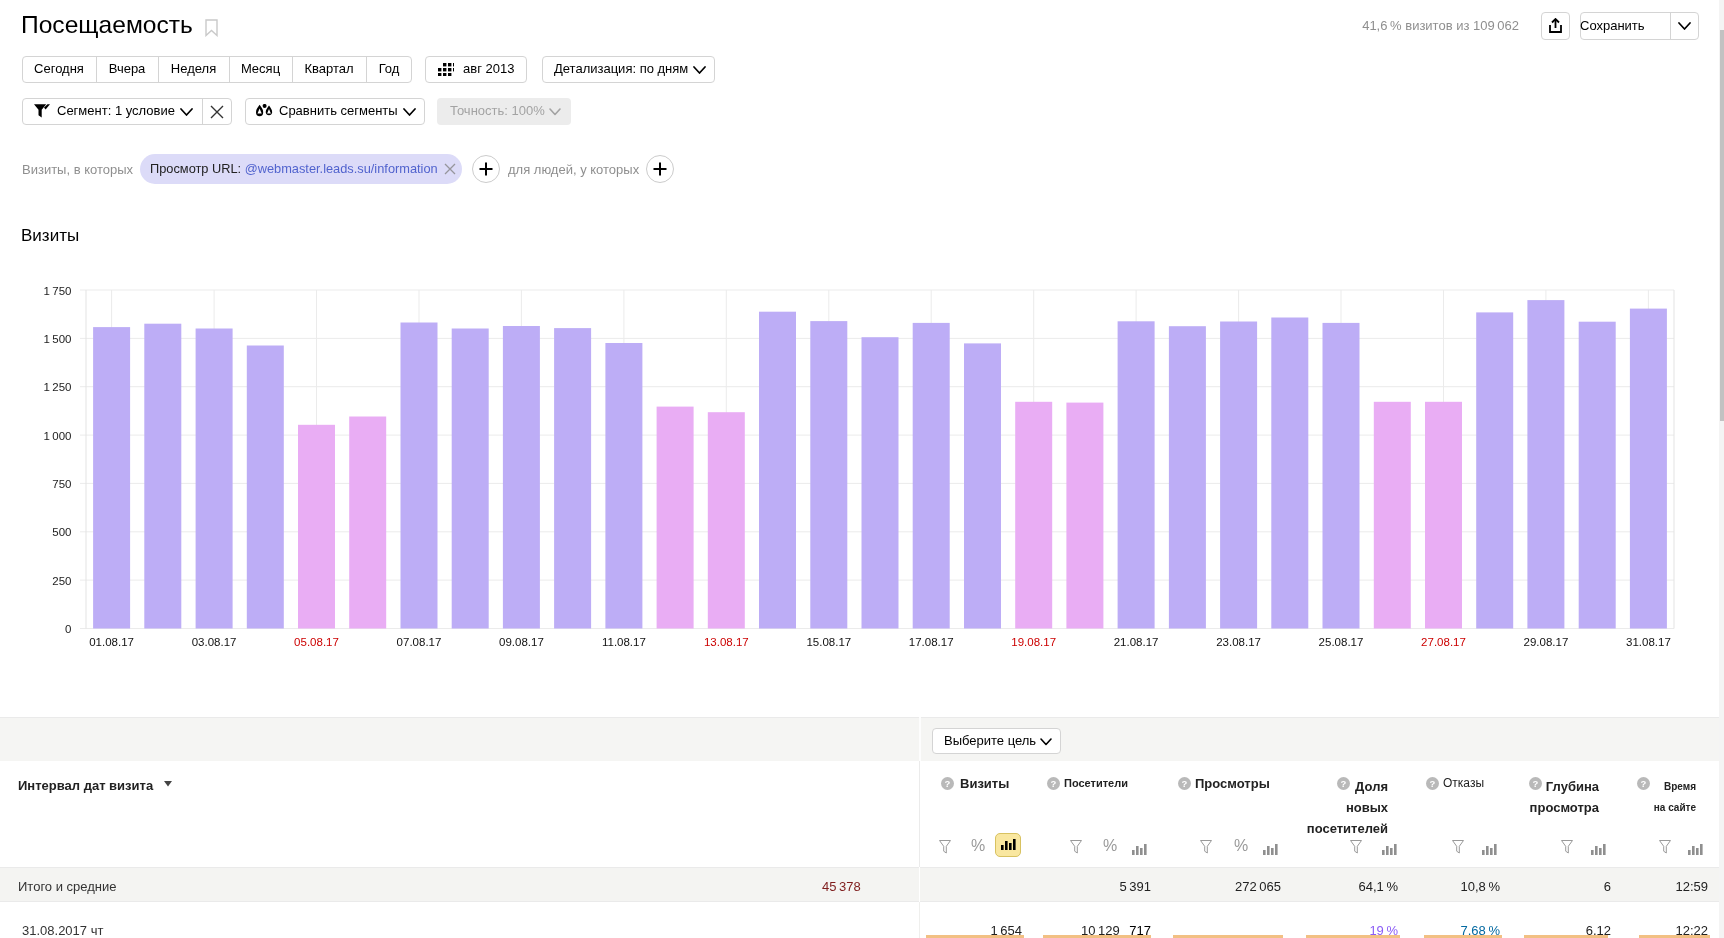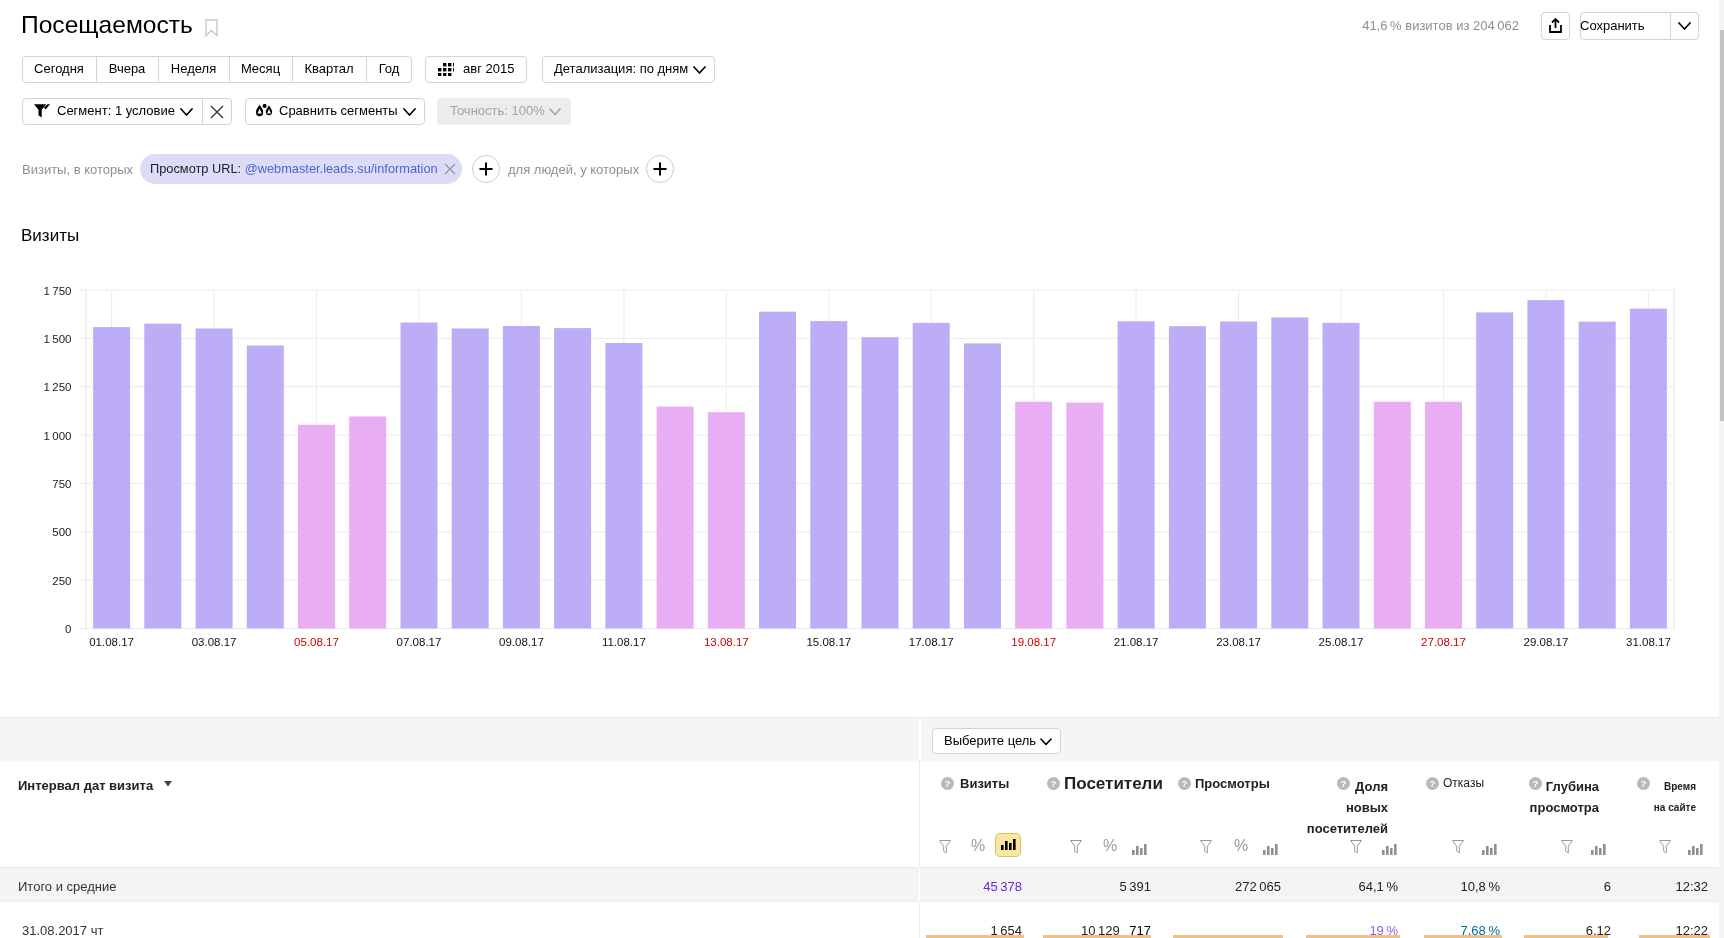--- a/index.html
+++ b/index.html
@@ -7,21 +7,21 @@
 .abs { position:absolute; }
 .btn { position:absolute; background:#fff; border:1px solid #d4d4d4; border-radius:4px; }
 .t15 { font-size:13px; color:#000; }
 .gray { color:#8f8f8f; }
 
 </style></head><body>
 <div class="abs" style="left:21px;top:12px;font-size:24.6px;color:#000;line-height:26px">Посещаемость</div>
 <svg class="abs" style="left:205px;top:19px" width="13" height="18" viewBox="0 0 13 18">
     <path d="M1 1 H12 V16.5 L6.5 11.5 L1 16.5 Z" fill="none" stroke="#c9c9c9" stroke-width="1.4"></path>
   </svg>
-<div class="abs t15 gray" style="left:1200px;top:19px;width:319px;text-align:right;line-height:14px">41,6 % визитов из 204 062</div>
+<div class="abs t15 gray" style="left:1200px;top:19px;width:319px;text-align:right;line-height:14px">41,6 % визитов из 109 062</div>
 <div class="btn" style="left:1541px;top:12px;width:29px;height:28px"></div>
 <svg class="abs" style="left:1548px;top:18px" width="15" height="16" viewBox="0 0 15 16">
     <path d="M2 7 V14 H13 V7" fill="none" stroke="#000" stroke-width="1.8"></path>
     <path d="M7.5 10 V1.8" fill="none" stroke="#000" stroke-width="1.8"></path>
     <path d="M4 4.5 L7.5 1 L11 4.5" fill="none" stroke="#000" stroke-width="1.8" stroke-linejoin="miter"></path>
   </svg>
 <div class="btn" style="left:1580px;top:12px;width:119px;height:28px"></div>
 <div class="abs" style="left:1670px;top:13px;width:1px;height:26px;background:#d4d4d4"></div>
 <div class="abs t15" style="left:1580px;top:12px;width:90px;height:28px;line-height:28px;">Сохранить</div>
 <svg style="position:absolute;left:1678px;top:22px" width="13" height="9" viewBox="0 0 13 9">
@@ -45,21 +45,21 @@
     <rect x="10.0" y="0.0" width="3.4" height="3.4" fill="#000"></rect>
     <rect x="15.0" y="0.0" width="3.4" height="3.4" fill="#000"></rect>
     <rect x="0.0" y="5.0" width="3.4" height="3.4" fill="#000"></rect>
     <rect x="5.0" y="5.0" width="3.4" height="3.4" fill="#000"></rect>
     <rect x="10.0" y="5.0" width="3.4" height="3.4" fill="#000"></rect>
     <rect x="15.0" y="5.0" width="3.4" height="3.4" fill="#000"></rect>
     <rect x="0.0" y="10.0" width="3.4" height="3.4" fill="#000"></rect>
     <rect x="5.0" y="10.0" width="3.4" height="3.4" fill="#000"></rect>
     <rect x="10.0" y="10.0" width="3.4" height="3.4" fill="#000"></rect>
   </svg>
-<div class="abs t15" style="left:463px;top:56px;line-height:25px">авг 2015</div>
+<div class="abs t15" style="left:463px;top:56px;line-height:25px">авг 2013</div>
 <div class="btn" style="left:542px;top:56px;width:173px;height:27px"></div>
 <div class="abs t15" style="left:554px;top:56px;line-height:25px">Детализация: по дням</div>
 <svg style="position:absolute;left:693px;top:66px" width="13" height="9" viewBox="0 0 13 9">
     <path d="M1 1 L6.5 7.0200000000000005 L12 1" fill="none" stroke="#000" stroke-width="1.7" stroke-linecap="round" stroke-linejoin="round"></path>
   </svg>
 <div class="btn" style="left:22px;top:98px;width:210px;height:27px"></div>
 <div class="abs" style="left:202px;top:98px;width:1px;height:27px;background:#d4d4d4"></div>
 <svg class="abs" style="left:34px;top:104px" width="16" height="14" viewBox="0 0 16 14">
     <path d="M0 0.3 H12.2 L7.7 5.8 V13.5 L4.5 11.2 V5.8 Z" fill="#000"></path>
     <path d="M13.5 0.3 H16 L11.6 5.6 L10 3.4 Z" fill="#000"></path>
@@ -210,21 +210,21 @@
   </svg>
 <svg style="position:absolute;left:941px;top:777px" width="13" height="13" viewBox="0 0 13 13">
     <circle cx="6.5" cy="6.5" r="6.5" fill="#b9b9b9"></circle>
     <text x="6.5" y="9.8" text-anchor="middle" font-family="Liberation Sans, sans-serif" font-size="9.5" font-weight="bold" fill="#fff">?</text>
   </svg>
 <div class="abs" style="left:960px;top:773px;font-size:13px;font-weight:bold;color:#222;line-height:21px">Визиты</div>
 <svg style="position:absolute;left:1047px;top:777px" width="13" height="13" viewBox="0 0 13 13">
     <circle cx="6.5" cy="6.5" r="6.5" fill="#b9b9b9"></circle>
     <text x="6.5" y="9.8" text-anchor="middle" font-family="Liberation Sans, sans-serif" font-size="9.5" font-weight="bold" fill="#fff">?</text>
   </svg>
-<div class="abs" style="left:1064px;top:773px;font-size:17px;font-weight:bold;color:#222;line-height:21px">Посетители</div>
+<div class="abs" style="left:1064px;top:773px;font-size:11px;font-weight:bold;color:#222;line-height:21px">Посетители</div>
 <svg style="position:absolute;left:1178px;top:777px" width="13" height="13" viewBox="0 0 13 13">
     <circle cx="6.5" cy="6.5" r="6.5" fill="#b9b9b9"></circle>
     <text x="6.5" y="9.8" text-anchor="middle" font-family="Liberation Sans, sans-serif" font-size="9.5" font-weight="bold" fill="#fff">?</text>
   </svg>
 <div class="abs" style="left:1195px;top:773px;font-size:13px;font-weight:bold;color:#222;line-height:21px">Просмотры</div>
 <svg style="position:absolute;left:1337px;top:777px" width="13" height="13" viewBox="0 0 13 13">
     <circle cx="6.5" cy="6.5" r="6.5" fill="#b9b9b9"></circle>
     <text x="6.5" y="9.8" text-anchor="middle" font-family="Liberation Sans, sans-serif" font-size="9.5" font-weight="bold" fill="#fff">?</text>
   </svg>
 <div class="abs" style="left:1128px;top:776px;width:260px;text-align:right;font-size:13px;font-weight:bold;color:#222;line-height:21px">Доля<br>новых<br>посетителей</div>
@@ -305,27 +305,27 @@
     <path d="M0.5 0.5 H11.5 L7.3 6.3 V13 L4.7 11.2 V6.3 Z" fill="none" stroke="#9a9a9a" stroke-width="1"></path>
   </svg>
 <svg style="position:absolute;left:1688px;top:841px" width="15" height="14" viewBox="0 0 15 14">
     <rect x="0" y="9" width="2.6" height="5" fill="#8f8f8f"></rect>
     <rect x="4" y="5" width="2.6" height="9" fill="#8f8f8f"></rect>
     <rect x="8" y="7" width="2.6" height="7" fill="#8f8f8f"></rect>
     <rect x="12" y="3" width="2.6" height="11" fill="#8f8f8f"></rect>
   </svg>
 <div class="abs" style="left:0;top:867px;width:1724px;height:35px;background:#f4f4f2;border-top:1px solid #eaeaea;border-bottom:1px solid #eaeaea"></div>
 <div class="abs" style="left:18px;top:880px;font-size:13px;color:#333;line-height:14px">Итого и средние</div>
-<div class="abs" style="left:822px;top:880px;width:200px;text-align:right;font-size:13px;color:#6d28d9;line-height:14px">45 378</div>
+<div class="abs" style="left:822px;top:880px;width:200px;text-align:left;font-size:13px;color:#7f1d1d;line-height:14px">45 378</div>
 <div class="abs" style="left:951px;top:880px;width:200px;text-align:right;font-size:13px;color:#222;line-height:14px">5 391</div>
 <div class="abs" style="left:1081px;top:880px;width:200px;text-align:right;font-size:13px;color:#222;line-height:14px">272 065</div>
 <div class="abs" style="left:1198px;top:880px;width:200px;text-align:right;font-size:13px;color:#222;line-height:14px">64,1 %</div>
 <div class="abs" style="left:1300px;top:880px;width:200px;text-align:right;font-size:13px;color:#222;line-height:14px">10,8 %</div>
 <div class="abs" style="left:1411px;top:880px;width:200px;text-align:right;font-size:13px;color:#222;line-height:14px">6</div>
-<div class="abs" style="left:1508px;top:880px;width:200px;text-align:right;font-size:13px;color:#222;line-height:14px">12:32</div>
+<div class="abs" style="left:1508px;top:880px;width:200px;text-align:right;font-size:13px;color:#222;line-height:14px">12:59</div>
 <div class="abs" style="left:919px;top:867px;width:1px;height:35px;background:#fff"></div>
 <div class="abs" style="left:22px;top:924px;font-size:13px;color:#333;line-height:14px">31.08.2017 чт</div>
 <div class="abs" style="left:822px;top:924px;width:200px;text-align:right;font-size:13px;color:#222;line-height:14px">1 654</div>
 <div class="abs" style="left:951px;top:924px;width:200px;text-align:right;font-size:13px;color:#000000;line-height:14px">717</div>
 <div class="abs" style="left:1081px;top:924px;width:200px;text-align:left;font-size:13px;color:#222;line-height:14px">10 129</div>
 <div class="abs" style="left:1198px;top:924px;width:200px;text-align:right;font-size:13px;color:#8b5cf6;line-height:14px">19 %</div>
 <div class="abs" style="left:1300px;top:924px;width:200px;text-align:right;font-size:13px;color:#0369a1;line-height:14px">7,68 %</div>
 <div class="abs" style="left:1411px;top:924px;width:200px;text-align:right;font-size:13px;color:#222;line-height:14px">6,12</div>
 <div class="abs" style="left:1508px;top:924px;width:200px;text-align:right;font-size:13px;color:#222;line-height:14px">12:22</div>
 <div class="abs" style="left:926px;top:935px;width:98px;height:3px;background:#f2c083"></div>

